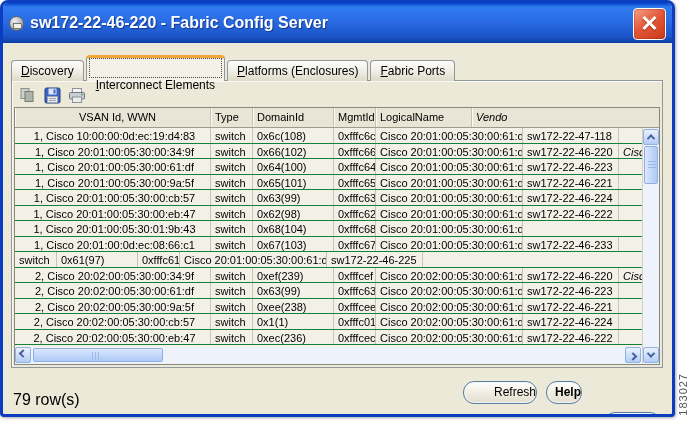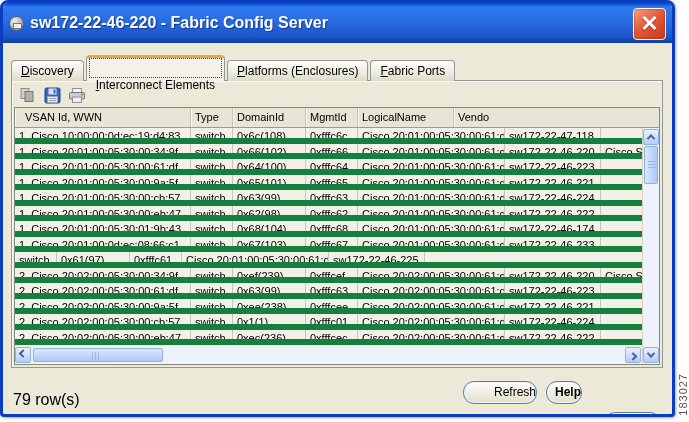--- a/index.html
+++ b/index.html
@@ -48,25 +48,25 @@
   .toolbar { height:24px; display:flex; align-items:center; gap:7px; padding:2px 4px; }
   .tool { width:18px; height:18px; cursor:pointer; display:flex; align-items:center; justify-content:center; }
 
   
   .tablewrap { flex:1; position:relative; border:1px solid #8A887C; background:#F3F1E7;
                display:flex; flex-direction:column; overflow:hidden; }
   .thead { display:flex; height:20px; background:#E9E5D6; border-bottom:1px solid #9E9B8D; flex:0 0 auto; }
   .hcell { font-size:11px; color:#000; padding:3px 0 0 4px; border-right:1px solid #C6C2B2;
            box-shadow:inset 1px 0 0 #FBFAF5; white-space:nowrap; overflow:hidden; cursor:pointer; }
   .tbody { flex:1; overflow:hidden; width:calc(100% - 17px); }
-  .trow { display:flex; height:15.5px; border-bottom:6px solid #15803d; cursor:default; }
+  .trow { display:flex; height:15.5px; border-bottom:1px solid #15803d; cursor:default; }
   .cell { font-size:11px; line-height:14px; color:#000; padding:1px 0 0 4px;
           border-right:1px solid #C8C5B6; white-space:nowrap; overflow:hidden; }
-  .c0 { width:176px; } .c1 { width:42px; } .c2 { width:73px; } .c3 { width:52px; }
-  .c4 { width:147px; } .c5 { width:96px; } .c6 { flex:1; border-right:none; }
+  .c0 { width:196px;text-align:center; } .c1 { width:42px; } .c2 { width:81px; } .c3 { width:42px; }
+  .c4 { width:147px; } .c5 { width:96px; } .c6 { flex:1; border-right:none;font-style:italic; }
   .hcell.c0 { padding-left:10px; }
 
   
   .vscroll { position:absolute; right:0; top:20px; bottom:0; width:17px;
              background:#EDF2FB; border-left:1px solid #D5D2C4; }
   .hscroll { height:17px; margin-right:17px; background:#EDF2FB; position:relative;
              flex:0 0 auto; display:flex; }
   .sbtn { width:16px; height:16px; flex:0 0 auto;
           background:linear-gradient(180deg,#EAF1FD 0%,#CADCF9 60%,#B2CCF4 100%);
           border:1px solid #93B2E4; border-radius:2px; cursor:pointer;
@@ -215,21 +215,20 @@
             <div class="cell c4">Cisco 20:01:00:05:30:00:61:df</div>
             <div class="cell c5">sw172-22-46-222</div>
             <div class="cell c6"></div>
           </div>
           <div class="trow">
             <div class="cell c0">1, Cisco 20:01:00:05:30:01:9b:43</div>
             <div class="cell c1">switch</div>
             <div class="cell c2">0x68(104)</div>
             <div class="cell c3">0xfffc68</div>
             <div class="cell c4">Cisco 20:01:00:05:30:00:61:df</div>
-            <div class="cell c5">sw172-22-46-174</div>
             <div class="cell c6"></div>
           </div>
           <div class="trow">
             <div class="cell c0">1, Cisco 20:01:00:0d:ec:08:66:c1</div>
             <div class="cell c1">switch</div>
             <div class="cell c2">0x67(103)</div>
             <div class="cell c3">0xfffc67</div>
             <div class="cell c4">Cisco 20:01:00:05:30:00:61:df</div>
             <div class="cell c5">sw172-22-46-233</div>
             <div class="cell c6"></div>

